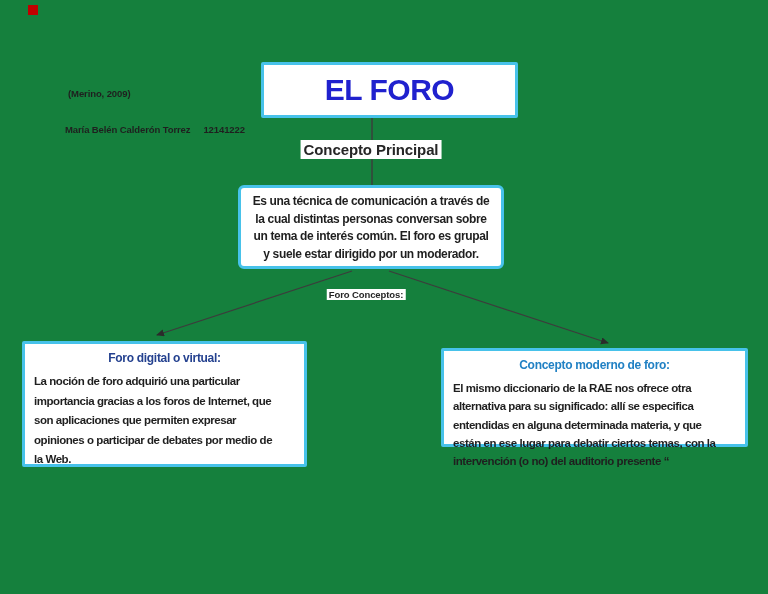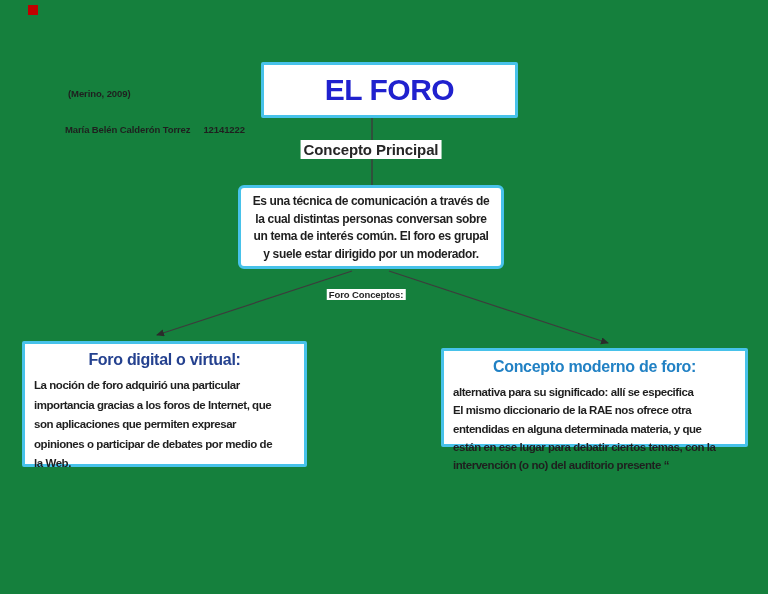--- a/index.html
+++ b/index.html
@@ -110,21 +110,21 @@
     border: 3px solid #47c2ea;
     border-radius: 2px;
     background: #ffffff;
     z-index: 2;
     padding: 7px 9px 0 9px;
   }
   .left-box { left: 22px; top: 341px; width: 285px; height: 126px; }
   .right-box { left: 441px; top: 348px; width: 307px; height: 99px; }
   .concept-heading {
     text-align: center;
-    font-size: 16px;
+    font-size: 12px;
     font-weight: 700;
     letter-spacing: -0.3px;
     margin-bottom: 7px;
     white-space: nowrap;
   }
   .left-box .concept-heading { color: #24418f; }
   .right-box .concept-heading { color: #2181c4; }
   .concept-body .tline {
     font-size: 11.5px;
     font-weight: 700;
@@ -181,21 +181,21 @@
       <div class="tline">importancia gracias a los foros de Internet, que</div>
       <div class="tline">son aplicaciones que permiten expresar</div>
       <div class="tline">opiniones o participar de debates por medio de</div>
       <div class="tline">la Web.</div>
     </div>
   </div>
 
   <div class="concept-box right-box">
     <div class="concept-heading">Concepto moderno de foro:</div>
     <div class="concept-body">
+      <div class="tline">El mismo diccionario de la RAE nos ofrece otra</div>
       <div class="tline">alternativa para su significado: allí se especifica</div>
-      <div class="tline">El mismo diccionario de la RAE nos ofrece otra</div>
       <div class="tline">entendidas en alguna determinada materia, y que</div>
       <div class="tline">están en ese lugar para debatir ciertos temas, con la</div>
       <div class="tline">intervención (o no) del auditorio presente “</div>
     </div>
   </div>
 
 </div>
 
 </body></html>

